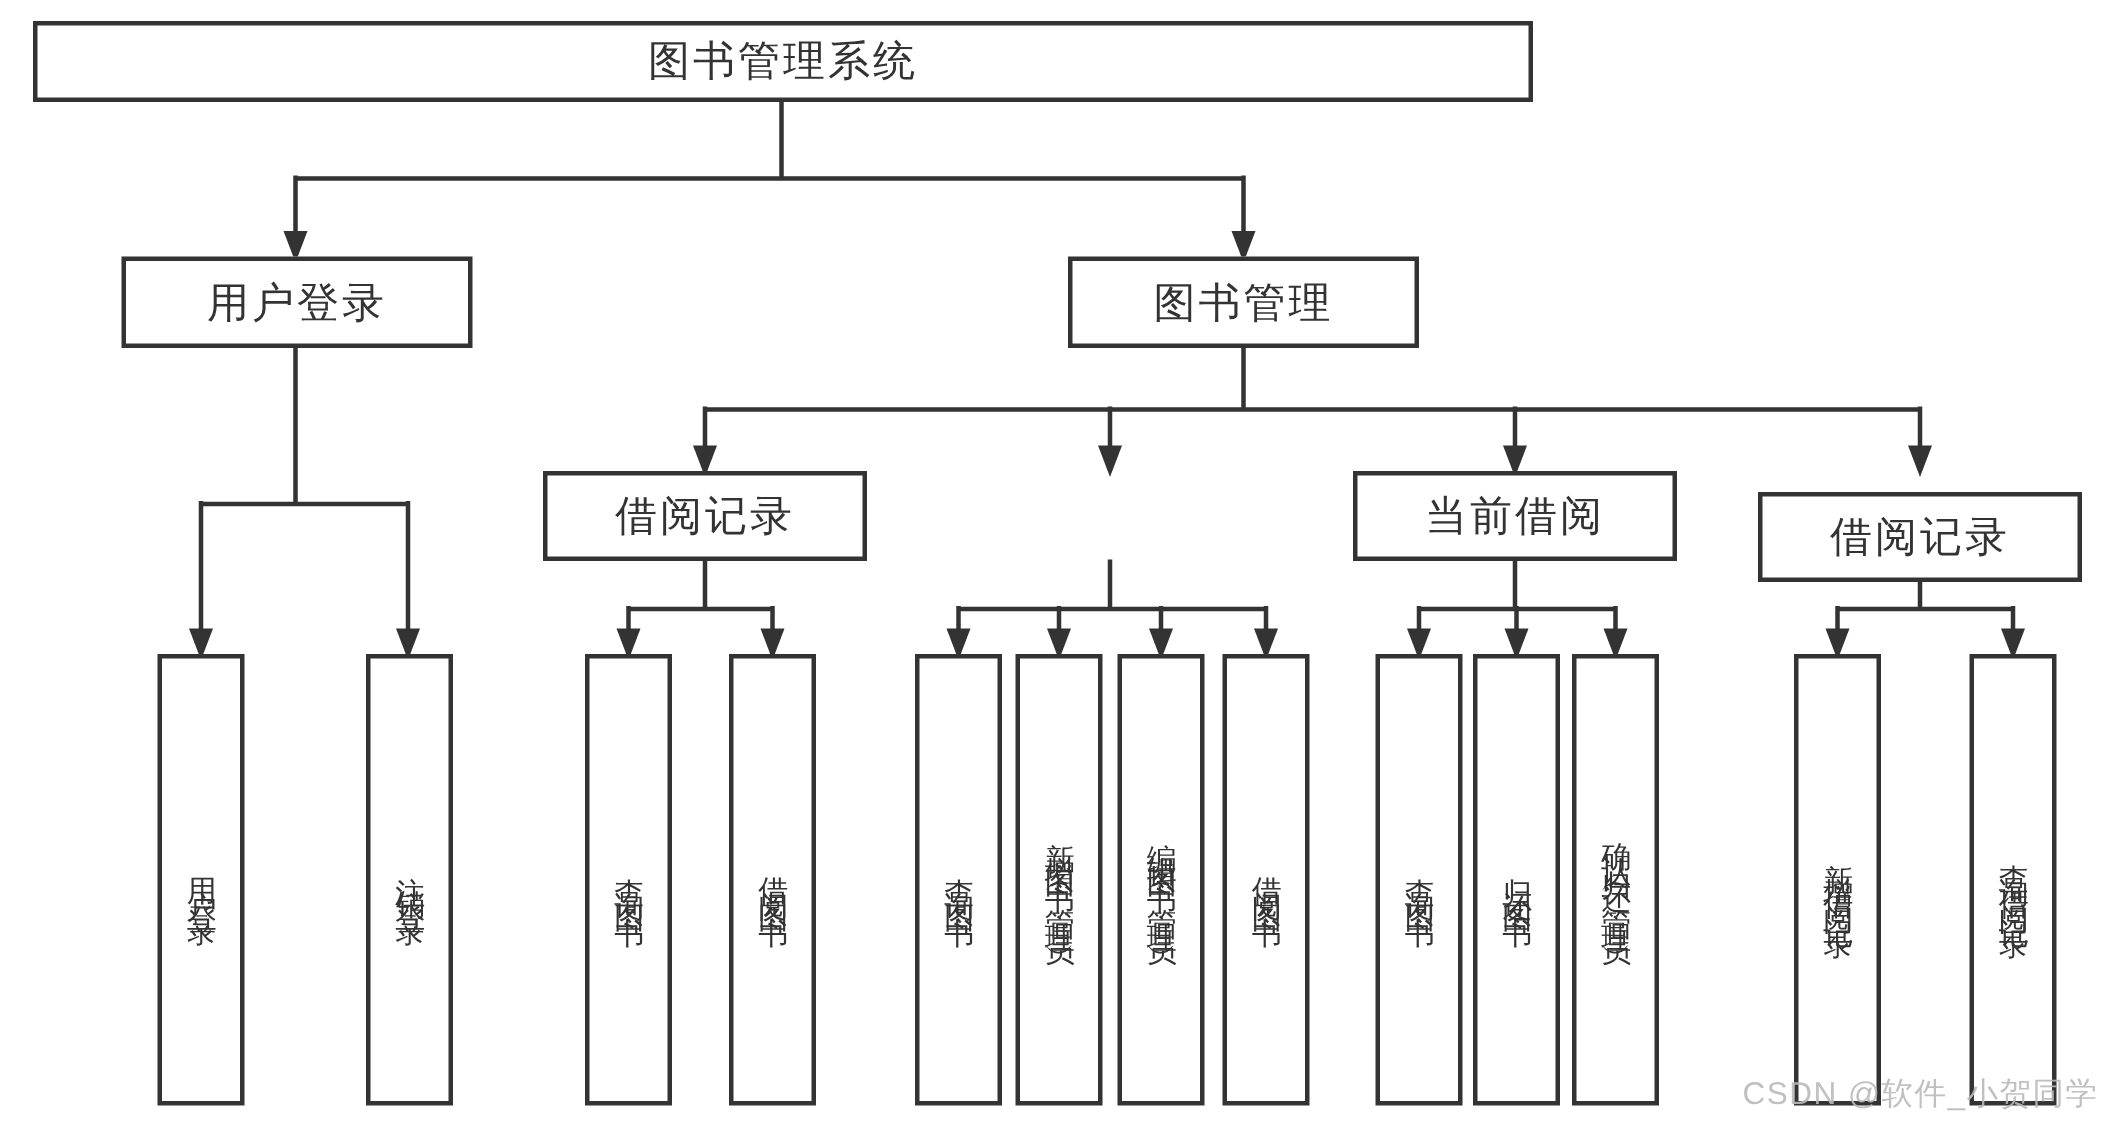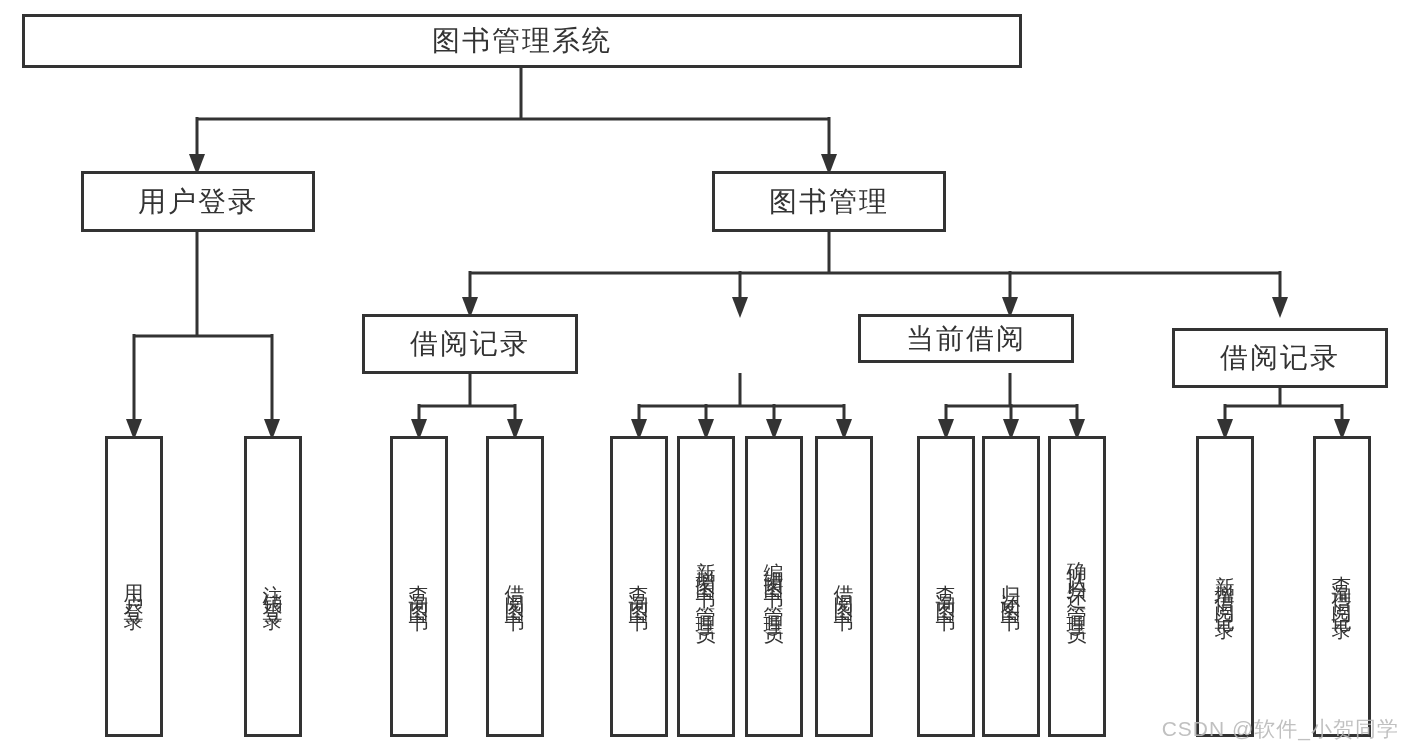--- a/index.html
+++ b/index.html
@@ -103,21 +103,21 @@
       <polygon points="1334,419 1350,419 1342,440"></polygon>
     </g>
   </svg>
 
   <div class="node h" style="left:22px; top:14px; width:1000px; height:54px;">图书管理系统</div>
 
   <div class="node h" style="left:81px; top:171px; width:234px; height:61px;">用户登录</div>
   <div class="node h" style="left:712px; top:171px; width:234px; height:61px;">图书管理</div>
 
   <div class="node h" style="left:362px; top:314px; width:216px; height:60px;">借阅记录</div>
-  <div class="node h" style="left:858px; top:314px; width:216px; height:49px;">当前借阅</div>
+  <div class="node h" style="left:902px; top:314px; width:216px; height:60px;">当前借阅</div>
   <div class="node h" style="left:1172px; top:328px; width:216px; height:60px;">借阅记录</div>
 
   <div class="node v" style="left:105px; top:436px; width:58px; height:301px;">
     <span class="vtext">用户登录</span>
   </div>
   <div class="node v" style="left:244px; top:436px; width:58px; height:301px;">
     <span class="vtext">注销登录</span>
   </div>
 
   <div class="node v" style="left:390px; top:436px; width:58px; height:301px;">

